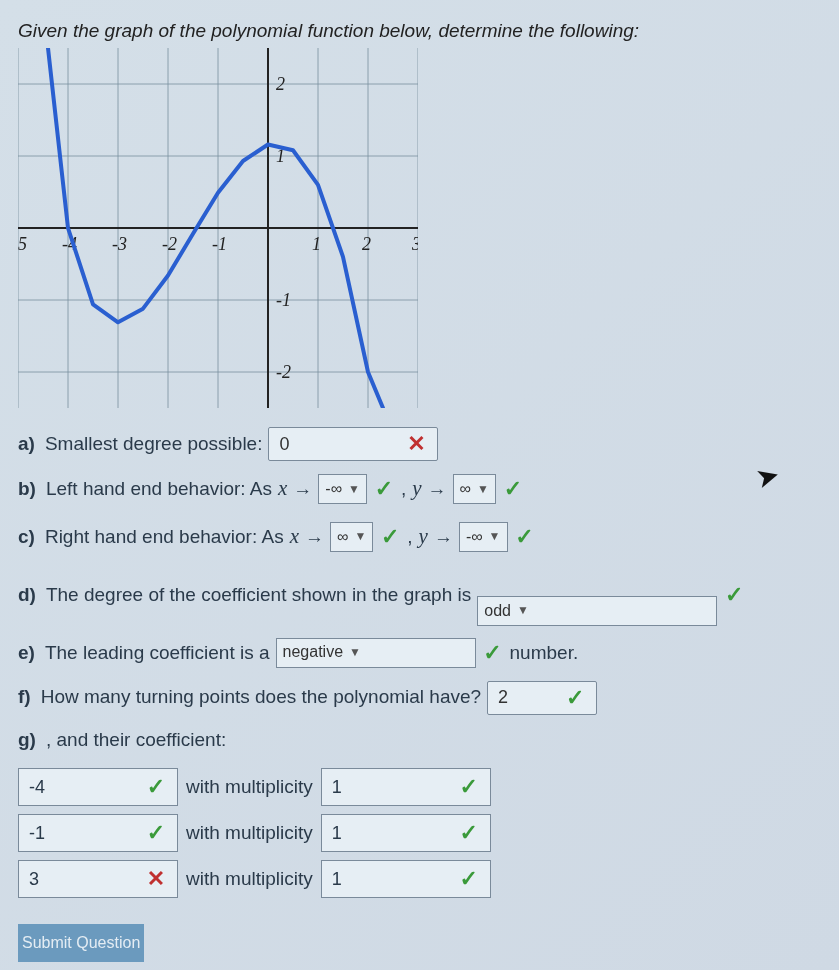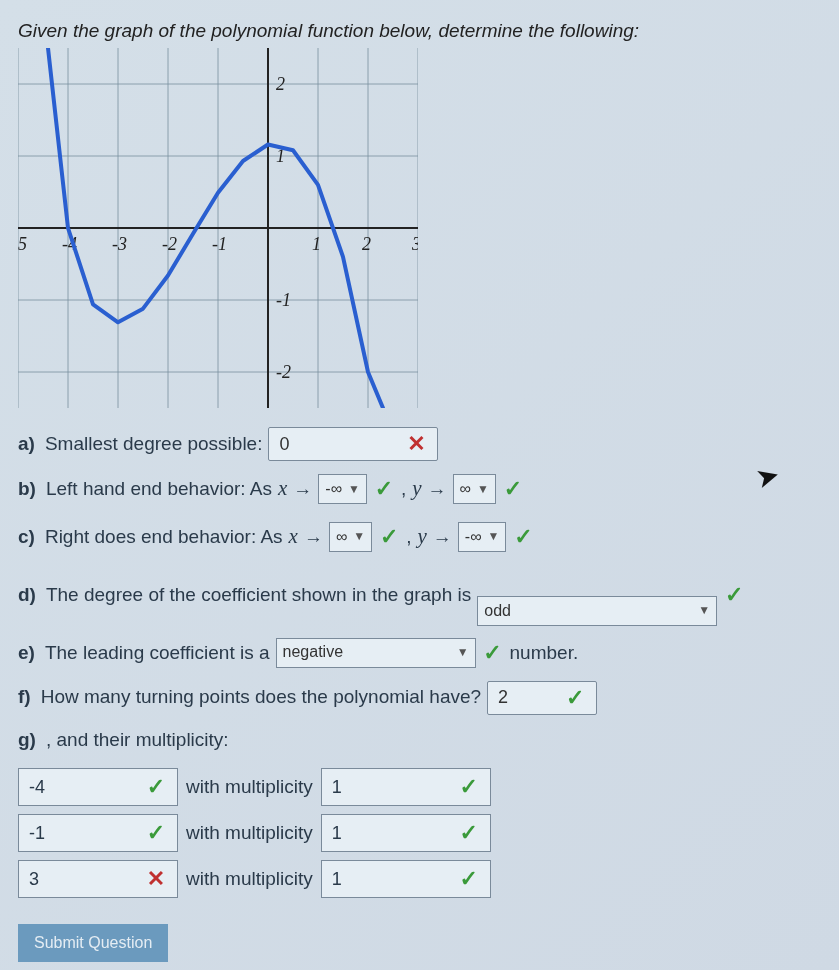--- a/index.html
+++ b/index.html
@@ -35,21 +35,21 @@
     .mark.wrong { color:#c03030; }
     .inline-mark-in-box { margin-left:auto; }
     .underline-strong { text-decoration: underline; font-weight:bold;}
     .zero-row { display:flex; align-items:center; gap:8px; margin-bottom:8px;}
     .zero-box { border:1px solid #7a8a9a; background:#e6eef4; width:160px; height:38px; display:flex; align-items:center; padding:0 10px; font-size:18px;}
     .mult-box { border:1px solid #7a8a9a; background:#e6eef4; width:170px; height:38px; display:flex; align-items:center; padding:0 10px; font-size:18px;}
     .math-it { font-family: 'Times New Roman', serif; font-style: italic; font-size:21px; }
     .submit-btn {
       margin-top:18px;
       background:#5a8fb8; color:#e8f0f6;
-      border:none; padding:10px 16px; font-size:16px;
+      border:none; padding:10px 4px; font-size:16px;
       display:inline-block;
       opacity:0.85;
     }
     .cursor-arrow {
       position:absolute; right:60px; top:460px;
       font-size:28px; color:#111;
       transform: rotate(-15deg);
     }
   </style>
 </head>
@@ -120,21 +120,21 @@
     <span class="selectbox">
       <span>∞</span>
       <span class="chev">▼</span>
     </span>
     <span class="mark correct">✓</span>
   </div>
 
   
   <div class="row">
     <span class="part-label">c)</span>
-    <span>Right does end behavior: As </span>
+    <span>Right hand end behavior: As </span>
     <span class="math-it">x</span>
     <span> →</span>
     <span class="selectbox">
       <span>∞</span>
       <span class="chev">▼</span>
     </span>
     <span class="mark correct">✓</span>
     <span>, </span>
     <span class="math-it">y</span>
     <span> →</span>
@@ -142,53 +142,53 @@
       <span>-∞</span>
       <span class="chev">▼</span>
     </span>
     <span class="mark correct">✓</span>
   </div>
 
   
   <div class="row">
     <span class="part-label">d)</span>
     <span>The degree of the coefficient shown in the graph is</span>
-    <span class="selectbox" style="min-width:240px; justify-content:space-between;margin-top:32px;">
+    <span class="selectbox" style="min-width:240px; justify-content:flex-start;margin-top:32px;">
       <span>odd</span>
       <span class="chev">▼</span>
     </span>
     <span class="mark correct">✓</span>
   </div>
 
   
   <div class="row">
     <span class="part-label">e)</span>
     <span>The leading coefficient is a</span>
-    <span class="selectbox" style="min-width:200px; justify-content:space-between;">
+    <span class="selectbox" style="min-width:200px; justify-content:flex-start;">
       <span>negative</span>
       <span class="chev">▼</span>
     </span>
     <span class="mark correct">✓</span>
     <span>number.</span>
   </div>
 
   
   <div class="row">
     <span class="part-label">f)</span>
     <span>How many turning points does the polynomial have?</span>
     <span class="textbox" style="min-width:110px; justify-content:space-between;">
       <span>2</span>
       <span class="mark correct inline-mark-in-box">✓</span>
     </span>
   </div>
 
   
   <div class="row" style="margin-bottom:10px;">
     <span class="part-label">g)</span>
-    <span>, and their multiplicity:</span>
+    <span>, and their coefficient:</span>
   </div>
 
   <div id="zero-rows">
       <div class="zero-row">
         <span class="zero-box">
           <span>-4</span>
           <span style="margin-left:auto"><span class="mark correct">✓</span></span>
         </span>
         <span>with multiplicity</span>
         <span class="mult-box">

